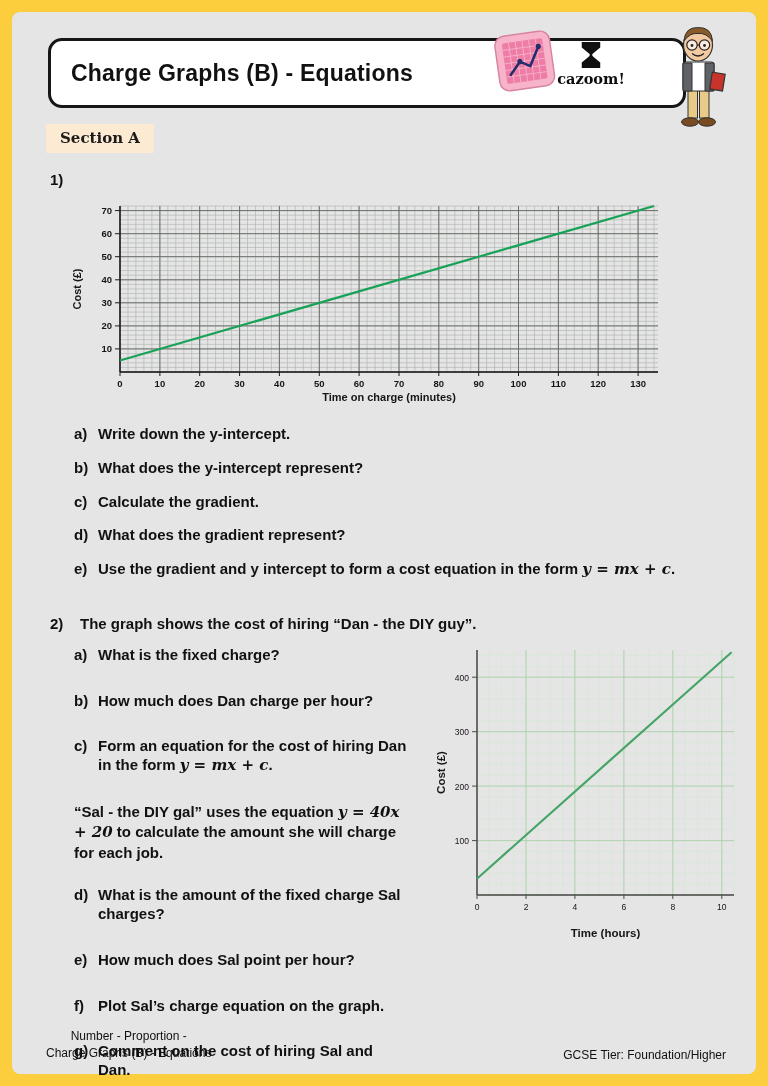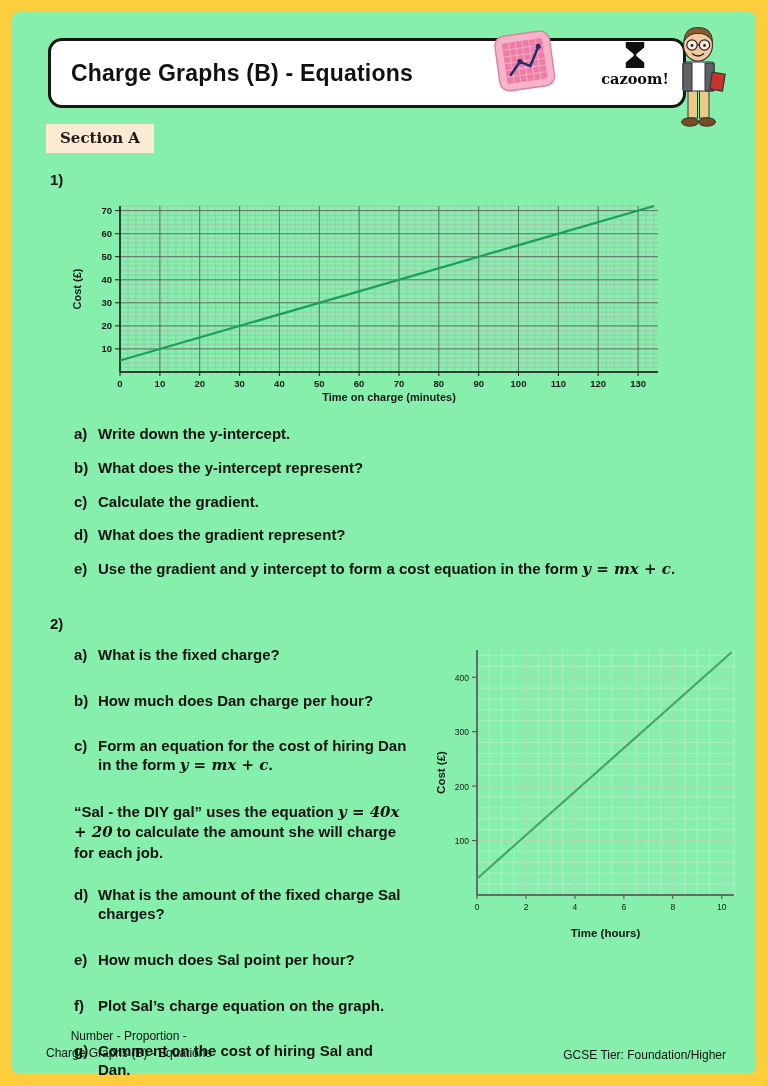--- a/index.html
+++ b/index.html
@@ -1,24 +1,24 @@
 <!DOCTYPE html>
 <html style="--page_border: #fcce3d; --section_bg: #fcead2; --link: #1652a8; --icon_pink: #ee7ca6; --logo_black: #101010;"><head>
 <meta charset="utf-8">
 <style>
   html,body{margin:0;padding:0;}
   body{width:768px;height:1086px;background:var(--page_border,#fcce3d);font-family:"Liberation Sans",sans-serif;position:relative;overflow:hidden;}
-  .page{position:absolute;inset:12px;background:#86efac;border-radius:8px;padding:24px 34px;}
+  .page{position:absolute;inset:12px;background:#e5e5e5;border-radius:8px;padding:24px 34px;}
 
   
   .header{position:relative;height:74px;margin-top:2px;}
   .title-box{position:absolute;left:2px;top:0;width:612px;height:64px;border:3px solid #161616;border-radius:14px;display:flex;align-items:center;padding-left:20px;background:#fff;}
   .page-title{font-size:23px;font-weight:bold;color:#111;margin:0;letter-spacing:0.2px;}
   .graph-icon{position:absolute;left:450px;top:-6px;transform:rotate(-8deg);}
-  .logo{position:absolute;left:552px;top:3px;width:74px;text-align:center;}
+  .logo{position:absolute;left:508px;top:3px;width:74px;text-align:center;}
   .logo-text{font-family:"DejaVu Serif",serif;font-weight:bold;font-size:14.5px;margin-top:-3px;color:#0d0d0d;}
   .mascot{position:absolute;right:-12px;top:-13px;}
 
   .section-label{display:inline-block;background:var(--section_bg,#fcead2);padding:5px 14px 6px;margin-top:12px;font-family:"DejaVu Serif",serif;font-weight:bold;font-size:15px;color:#1b1b1b;}
 
   .question{display:flex;margin-top:18px;font-weight:bold;font-size:15px;color:#111;}
   .qnum{width:30px;flex:none;padding-left:4px;}
   .q2{margin-top:36px;}
 
   .chart1-wrap{margin:10px 0 2px 22px;}
@@ -314,20 +314,21 @@
     </div>
     <div class="part">
       <span class="plabel">e)</span>
       <span class="ptext"><span>Use the gradient and y intercept to form a cost equation in the form </span><span class="eq">y = mx + c</span><span>.</span></span>
     </div>
   </div>
 
   
   <div class="question q2">
     <span class="qnum">2)</span>
+    <span class="qtext">The graph shows the cost of hiring “Dan - the DIY guy”.</span>
   </div>
 
   <div class="q2-body">
     <div class="q2-left">
       <div class="part">
         <span class="plabel">a)</span>
         <span class="ptext">What is the fixed charge?</span>
       </div>
       <div class="part">
         <span class="plabel">b)</span>

